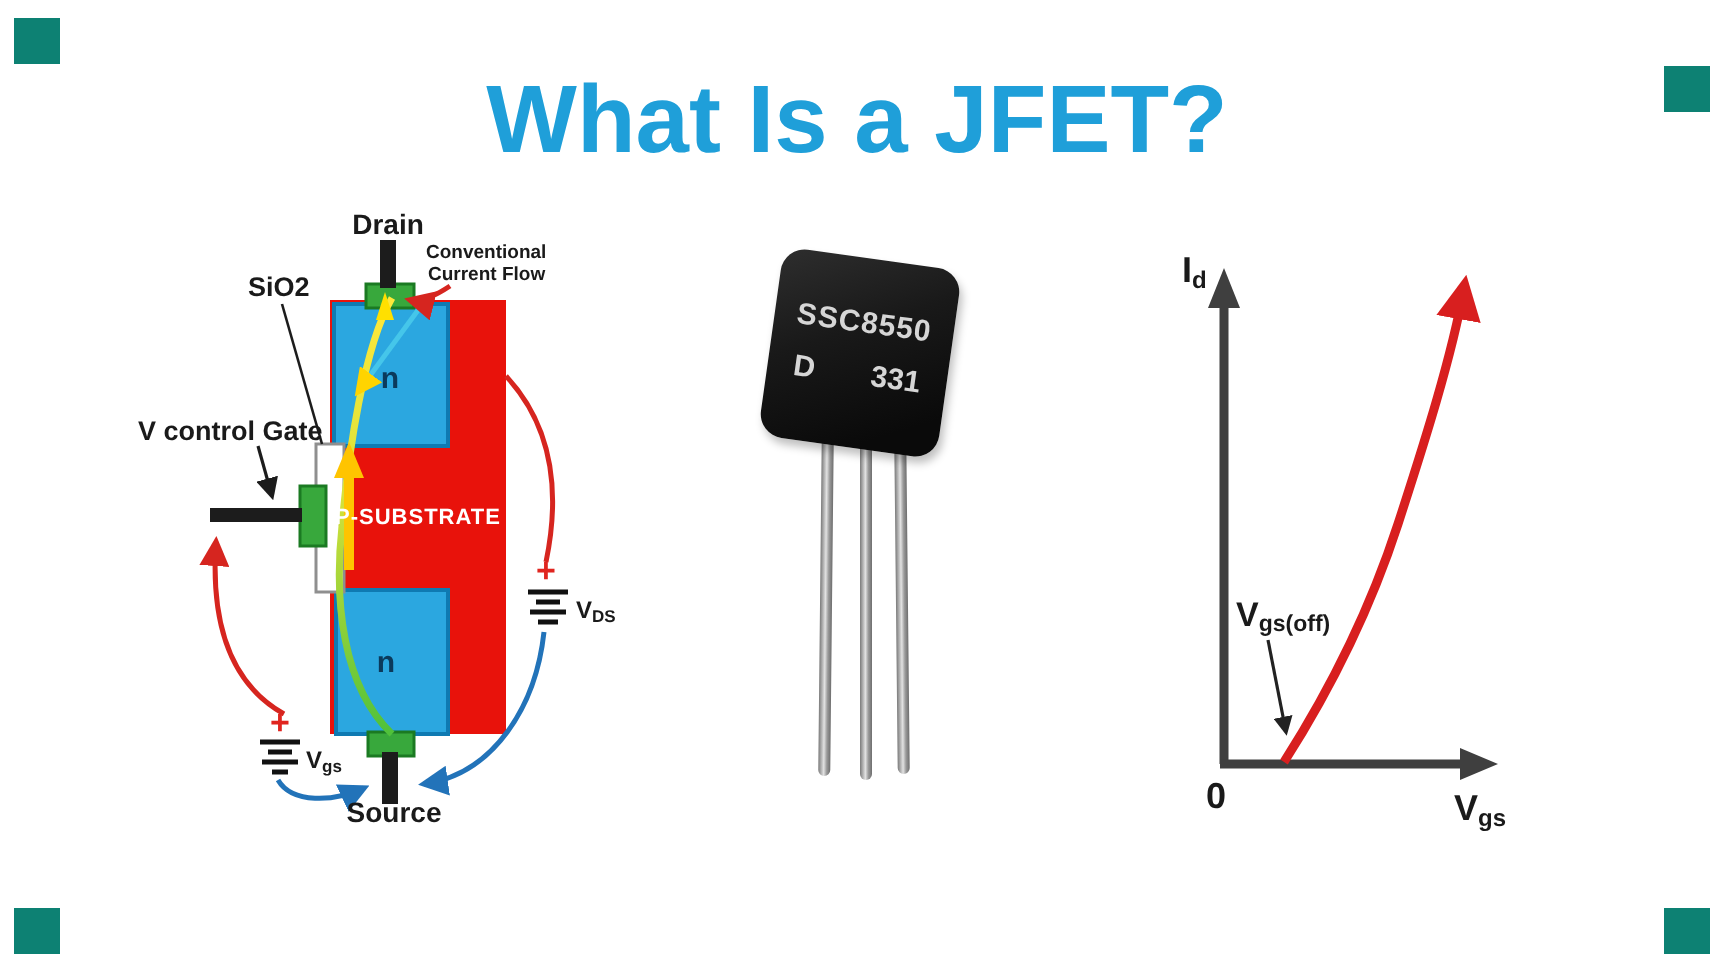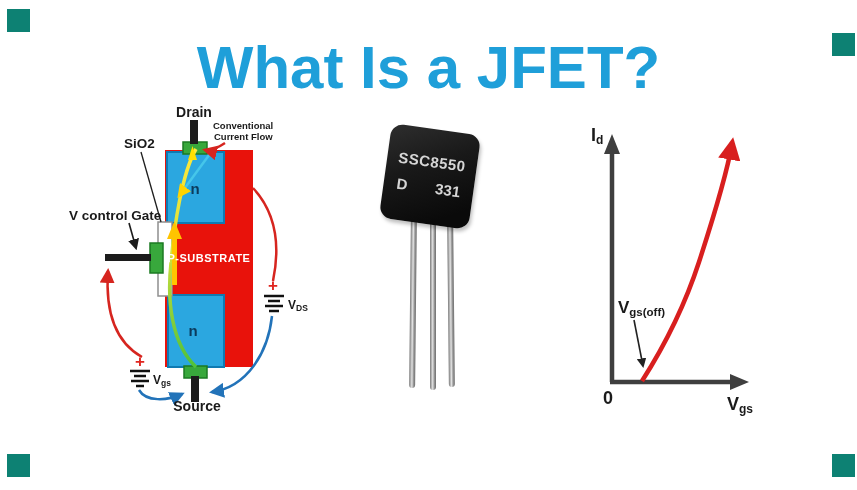--- a/index.html
+++ b/index.html
@@ -4,21 +4,21 @@
 <style>
   html,body{margin:0;padding:0;background:#fff;}
   .canvas{position:relative;width:857px;height:490px;background:#ffffff;overflow:hidden;
           font-family:"Liberation Sans",sans-serif;}
   .corner{position:absolute;width:23px;height:23px;background:#0d8173;}
   .corner.tl{left:7px;top:9px;}
   .corner.tr{left:832px;top:33px;}
   .corner.bl{left:7px;top:454px;}
   .corner.br{left:832px;top:454px;}
   .title{position:absolute;left:0;right:0;top:33px;text-align:center;
-         font-size:60px;font-weight:bold;letter-spacing:0px;color:#1f9fd9;}
+         font-size:48px;font-weight:bold;letter-spacing:0px;color:#1f9fd9;}
   svg{position:absolute;overflow:visible;}
   #jfet-svg{left:55px;top:95px;}
   #graph-svg{left:585px;top:110px;}
   
   .transistor{position:absolute;left:370px;top:125px;width:120px;height:270px;}
   .t-leg{position:absolute;width:6px;border-radius:0 0 3px 3px;
          background:linear-gradient(90deg,#7a7a7a,#e2e2e2 45%,#9a9a9a 70%,#6e6e6e);}
   .t-leg.l1{left:40px;top:92px;height:171px;transform:rotate(0.6deg);}
   .t-leg.l2{left:60px;top:94px;height:171px;}
   .t-leg.l3{left:78px;top:94px;height:168px;transform:rotate(-0.6deg);}

